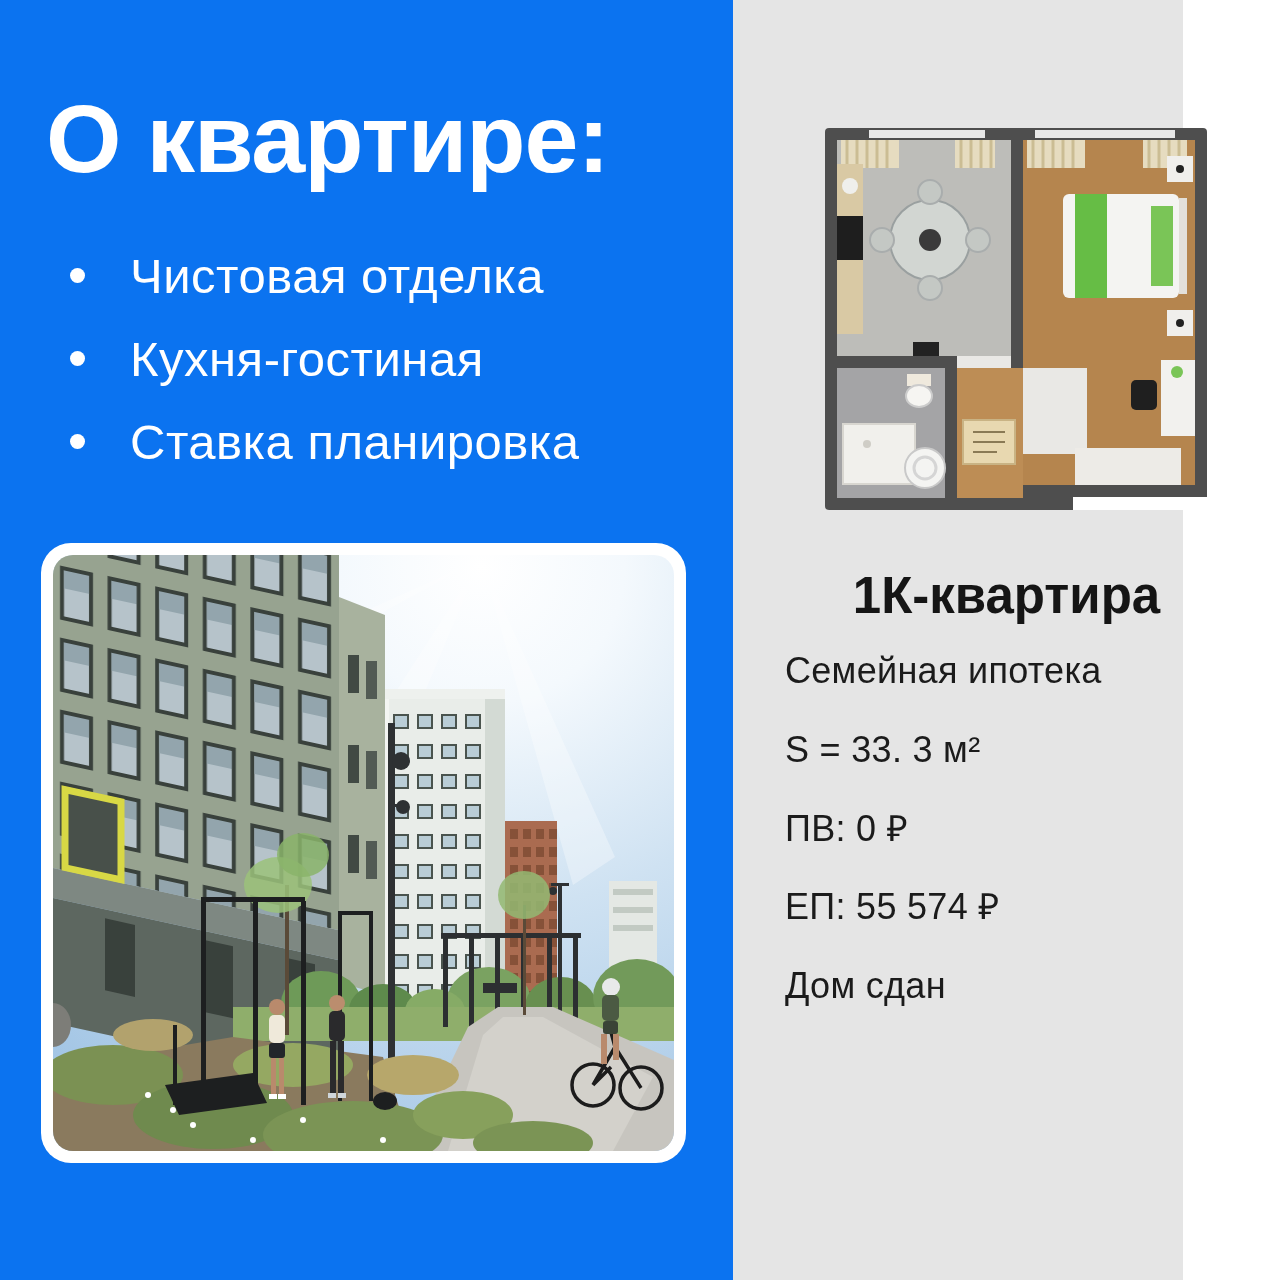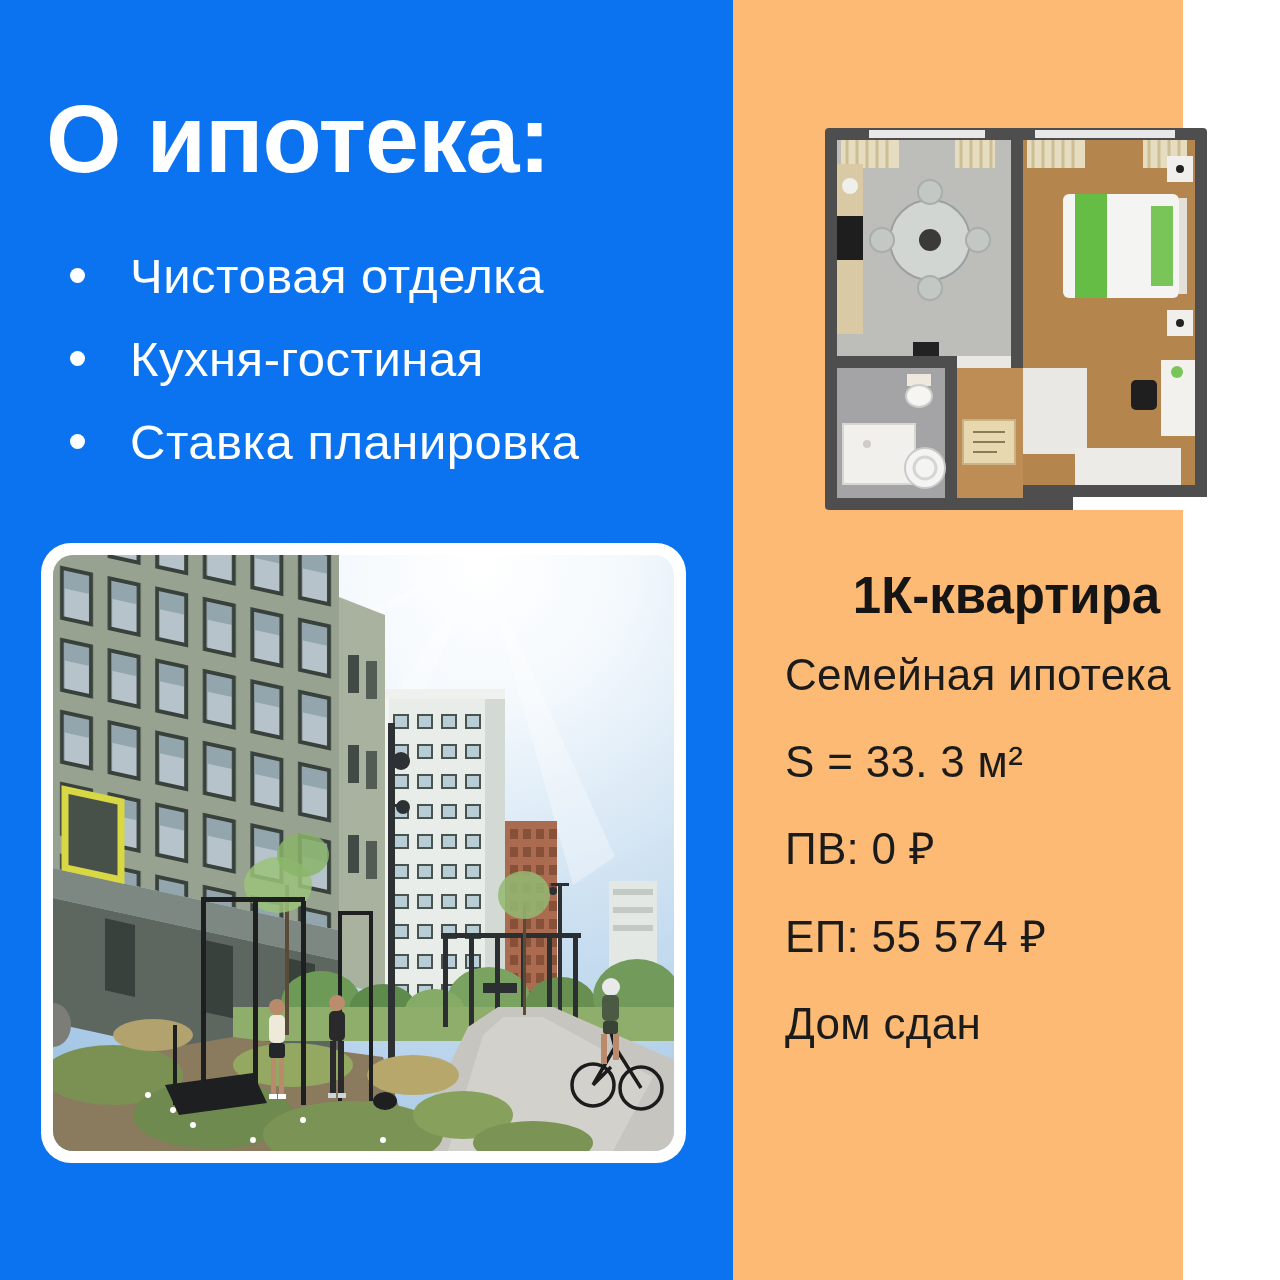--- a/index.html
+++ b/index.html
@@ -6,21 +6,21 @@
   body{
     width:1280px;height:1280px;position:relative;overflow:hidden;
     font-family:"Liberation Sans", sans-serif;background:#ffffff;
   }
   .panel-left{
     position:absolute;left:0;top:0;width:733px;height:1280px;
     background:#0b73f0;
   }
   .panel-right{
     position:absolute;left:733px;top:0;width:450px;height:1280px;
-    background:#fdba74;
+    background:#e5e5e5;
     text-decoration:underline;
   }
   .headline{
     position:absolute;left:46px;top:88px;margin:0;
     color:#ffffff;font-size:97px;font-weight:700;letter-spacing:-1px;line-height:1.05;
   }
   .features{
     position:absolute;left:54px;top:218px;margin:16px;padding:0;list-style:none;
   }
   .features li{
@@ -41,30 +41,30 @@
   }
   .floorplan svg{display:block;width:382px;height:382px;}
   .apt-title{
     position:absolute;left:0;top:566px;width:547px;margin:0;text-align:center;
     color:#151515;font-size:51px;font-weight:700;letter-spacing:0;
   }
   .details{
     position:absolute;left:52px;top:652px;display:flex;flex-direction:column;gap:41px;
   }
   .details p{
-    margin:0;color:#1b1b1b;font-size:44px;font-weight:400;line-height:1.05;
+    margin:0;color:#1b1b1b;font-size:36px;font-weight:400;line-height:1.05;
     letter-spacing:0.3px;white-space:nowrap;
   }
 </style>
 </head>
 <body>
 
 <div class="panel-left">
 
-  <h1 class="headline">О ипотека:</h1>
+  <h1 class="headline">О квартире:</h1>
 
   <ul class="features">
     <li>
       <span class="dot"></span>
       <span>Чистовая отделка</span>
     </li>
     <li>
       <span class="dot"></span>
       <span>Кухня-гостиная</span>
     </li>

